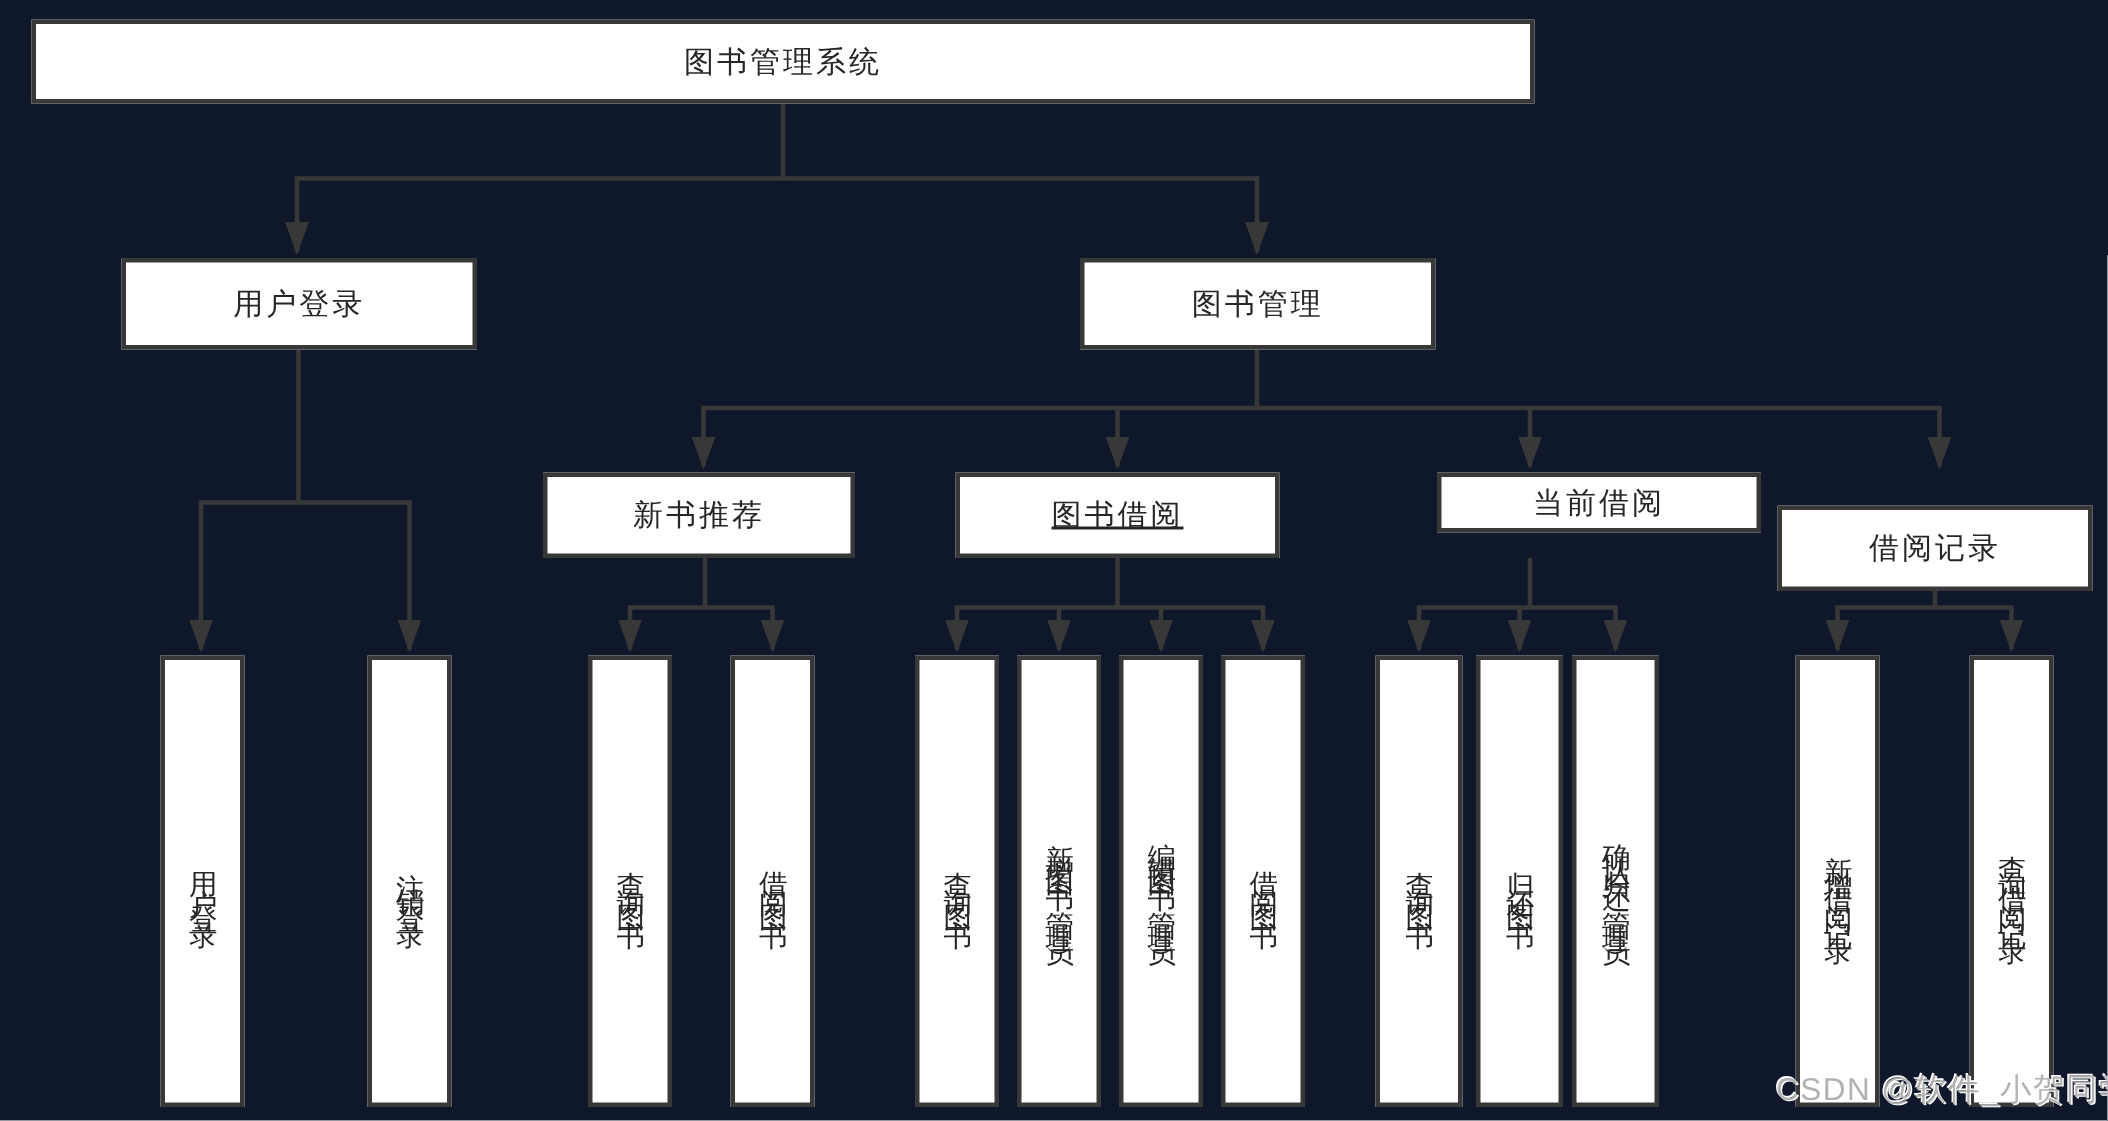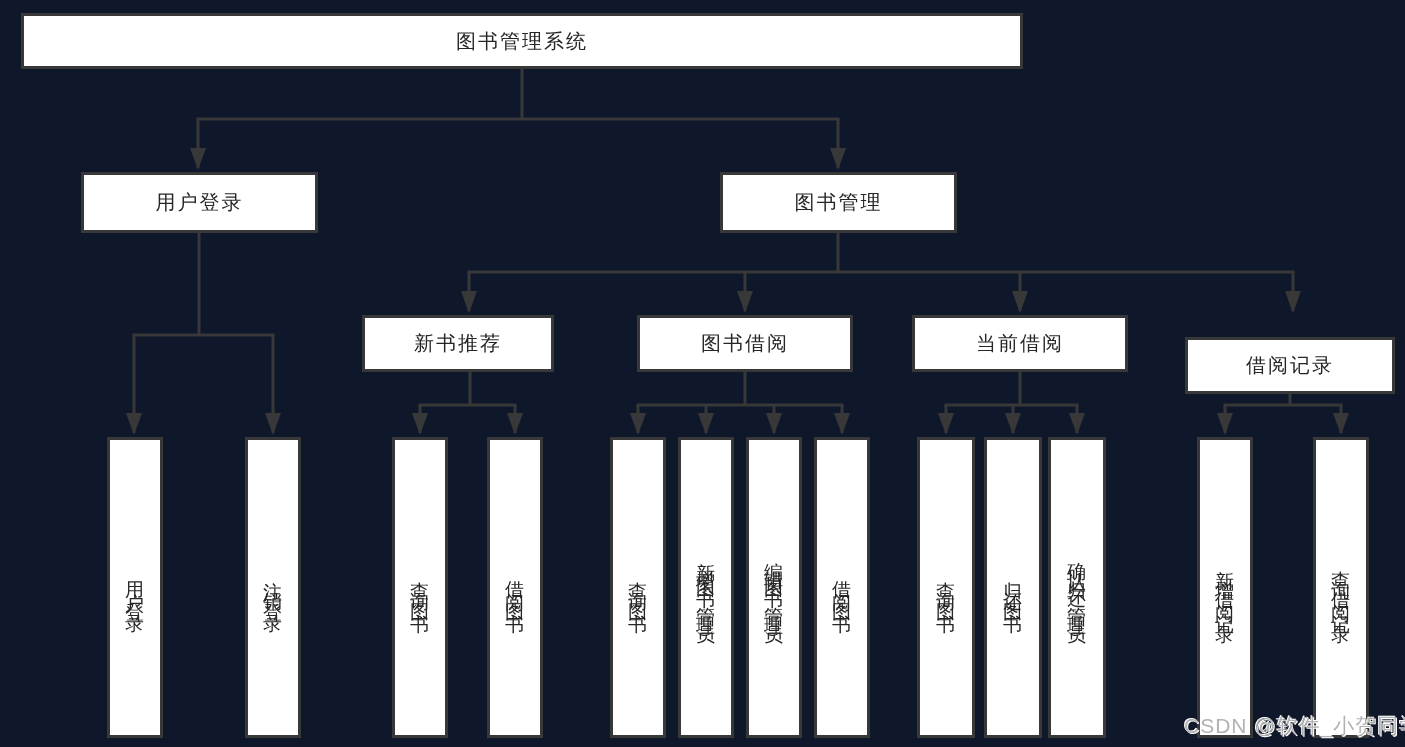--- a/index.html
+++ b/index.html
@@ -119,23 +119,23 @@
   </svg>
 
   <div class="hbox" style="left:21px; top:13px; width:1002px; height:56px;">图书管理系统</div>
 
   <div class="hbox" style="left:81px; top:172px; width:237px; height:61px;">用户登录</div>
   <div class="hbox" style="left:720px; top:172px; width:237px; height:61px;">图书管理</div>
 
   <div class="vbox" style="left:107px; width:56px;">用户登录</div>
   <div class="vbox" style="left:245px; width:56px;">注销登录</div>
 
-  <div class="hbox" style="left:362px; top:315px; width:192px; height:57px;font-family:Liberation Serif, serif;">新书推荐</div>
-  <div class="hbox" style="left:637px; top:315px; width:216px; height:57px;">图书借阅</div>
-  <div class="hbox" style="left:912px; top:315px; width:216px; height:57px;">当前借阅</div>
+  <div class="hbox" style="left:362px; top:315px; width:208px; height:57px;font-family:Liberation Serif, serif;">新书推荐</div>
+  <div class="hbox" style="left:637px; top:315px; width:216px; height:57px;text-decoration:underline;">图书借阅</div>
+  <div class="hbox" style="left:958px; top:315px; width:216px; height:40px;">当前借阅</div>
   <div class="hbox" style="left:1185px; top:315px; width:210px; height:57px;margin-top:22px;">借阅记录</div>
 
   <div class="vbox" style="left:392px; width:56px;">查询图书</div>
   <div class="vbox" style="left:487px; width:56px;">借阅图书</div>
 
   <div class="vbox" style="left:610px; width:56px;">查询图书</div>
   <div class="vbox long" style="left:678px; width:56px;">新增图书（管理员）</div>
   <div class="vbox long" style="left:746px; width:56px;">编辑图书（管理员）</div>
   <div class="vbox" style="left:814px; width:56px;">借阅图书</div>
 

